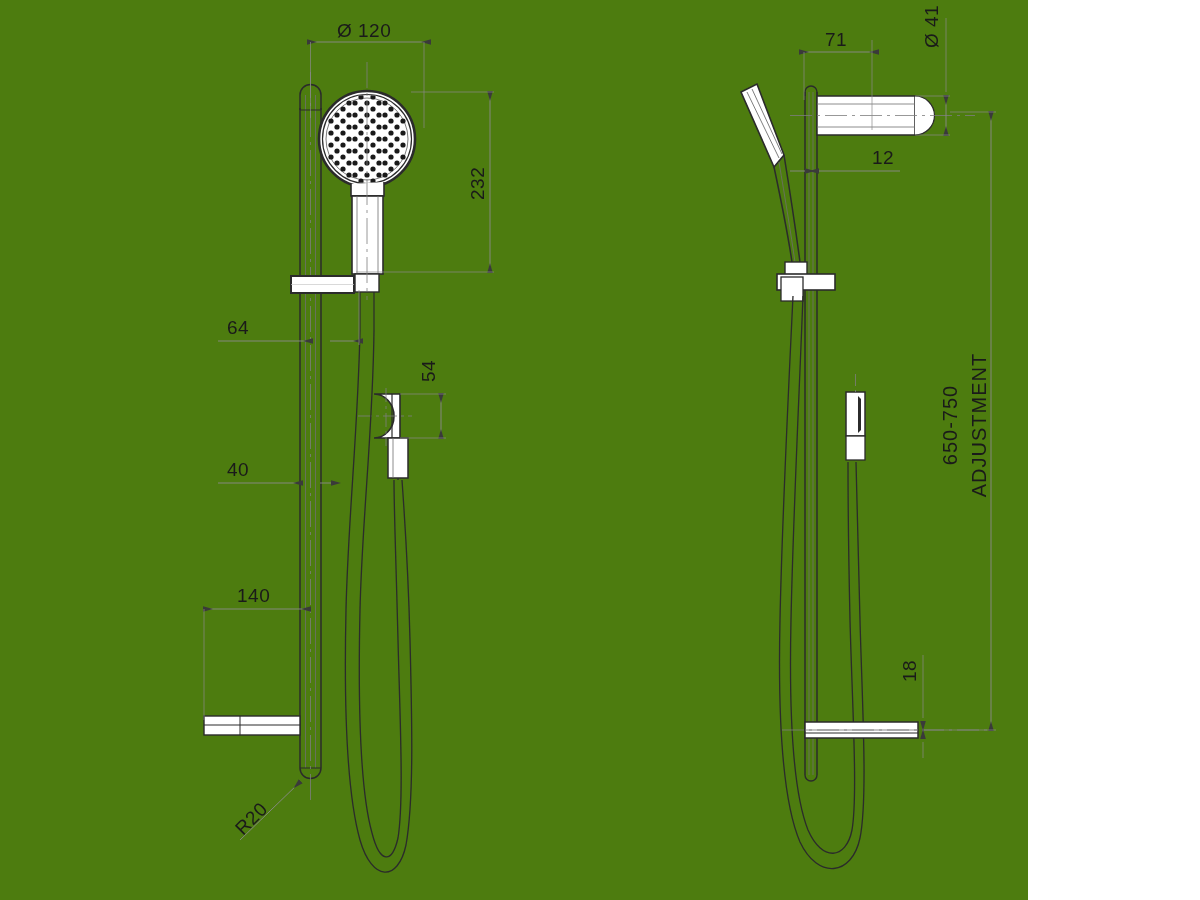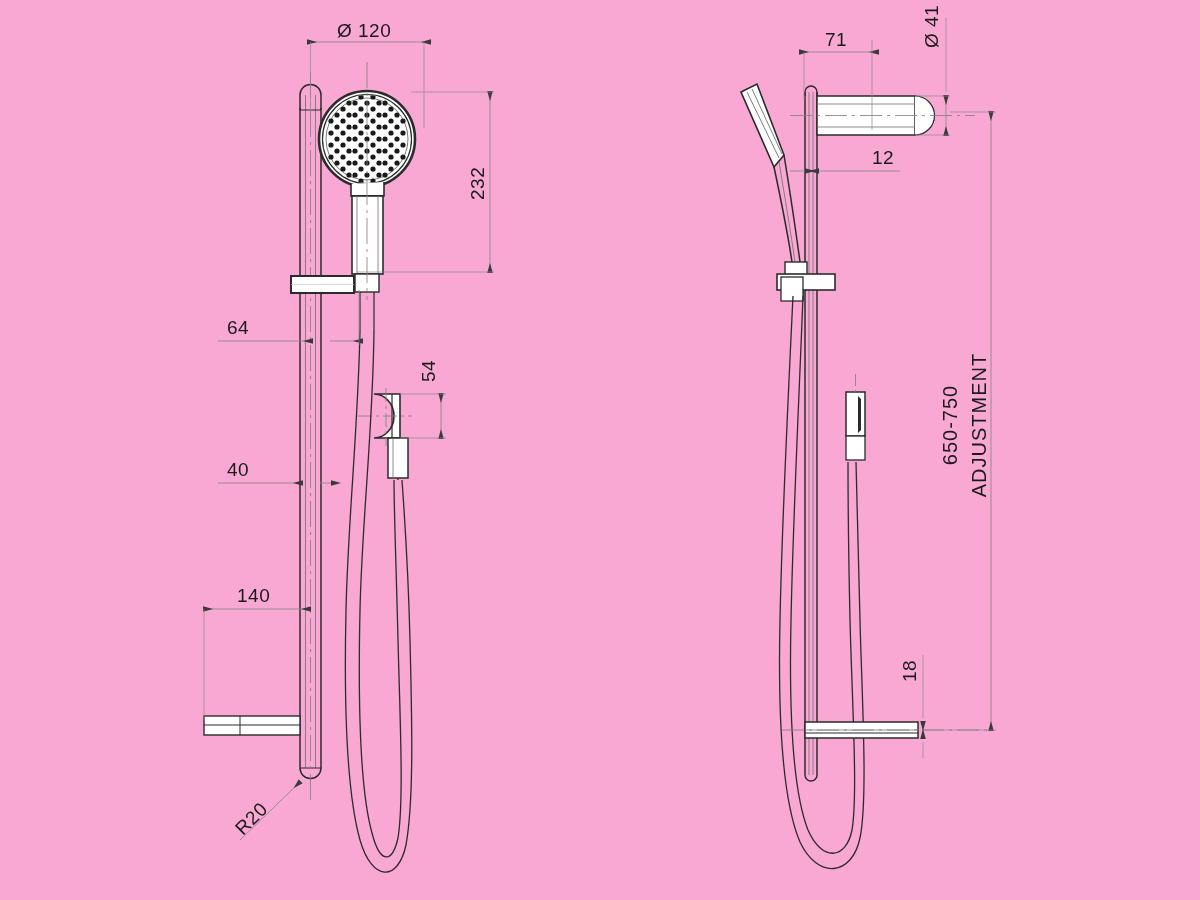--- a/index.html
+++ b/index.html
@@ -5,23 +5,23 @@
   html, body {
     margin: 0;
     padding: 0;
     background: #ffffff;
   }
   body {
     font-family: "Liberation Sans", sans-serif;
   }
   #sheet {
     position: relative;
-    width: 1200px;
+    width: 1028px;
     height: 900px;
-    background: #f9a8d4;
+    background: #4d7c0f;
     overflow: hidden;
   }
   #sheet svg {
     position: absolute;
     left: 0;
     top: 0;
   }
   .dimtext {
     font-family: "Liberation Sans", sans-serif;
     font-size: 19px;

